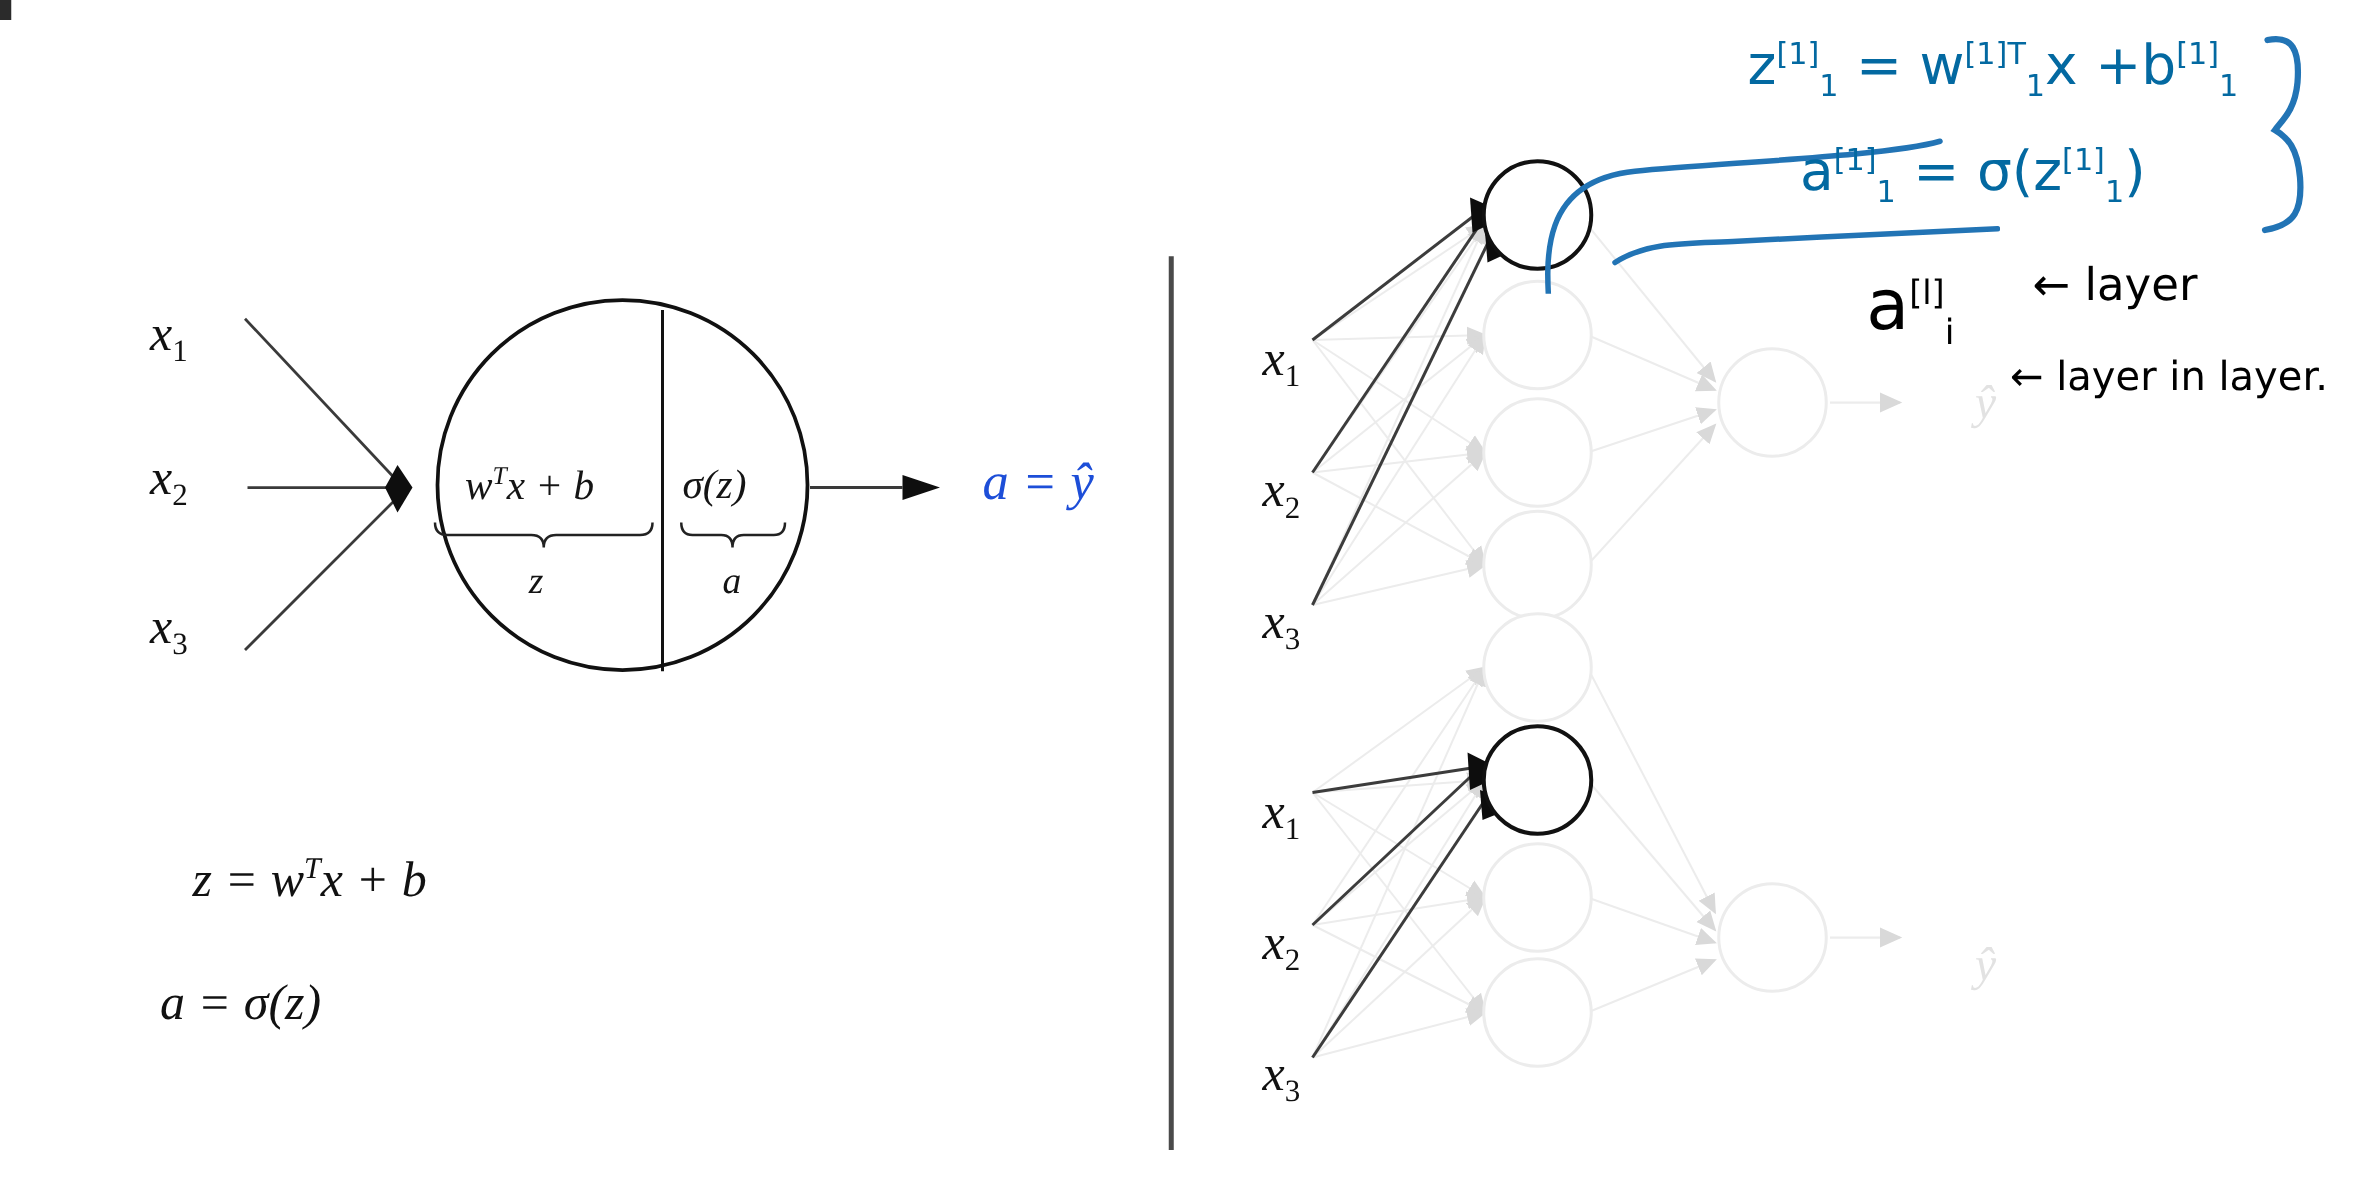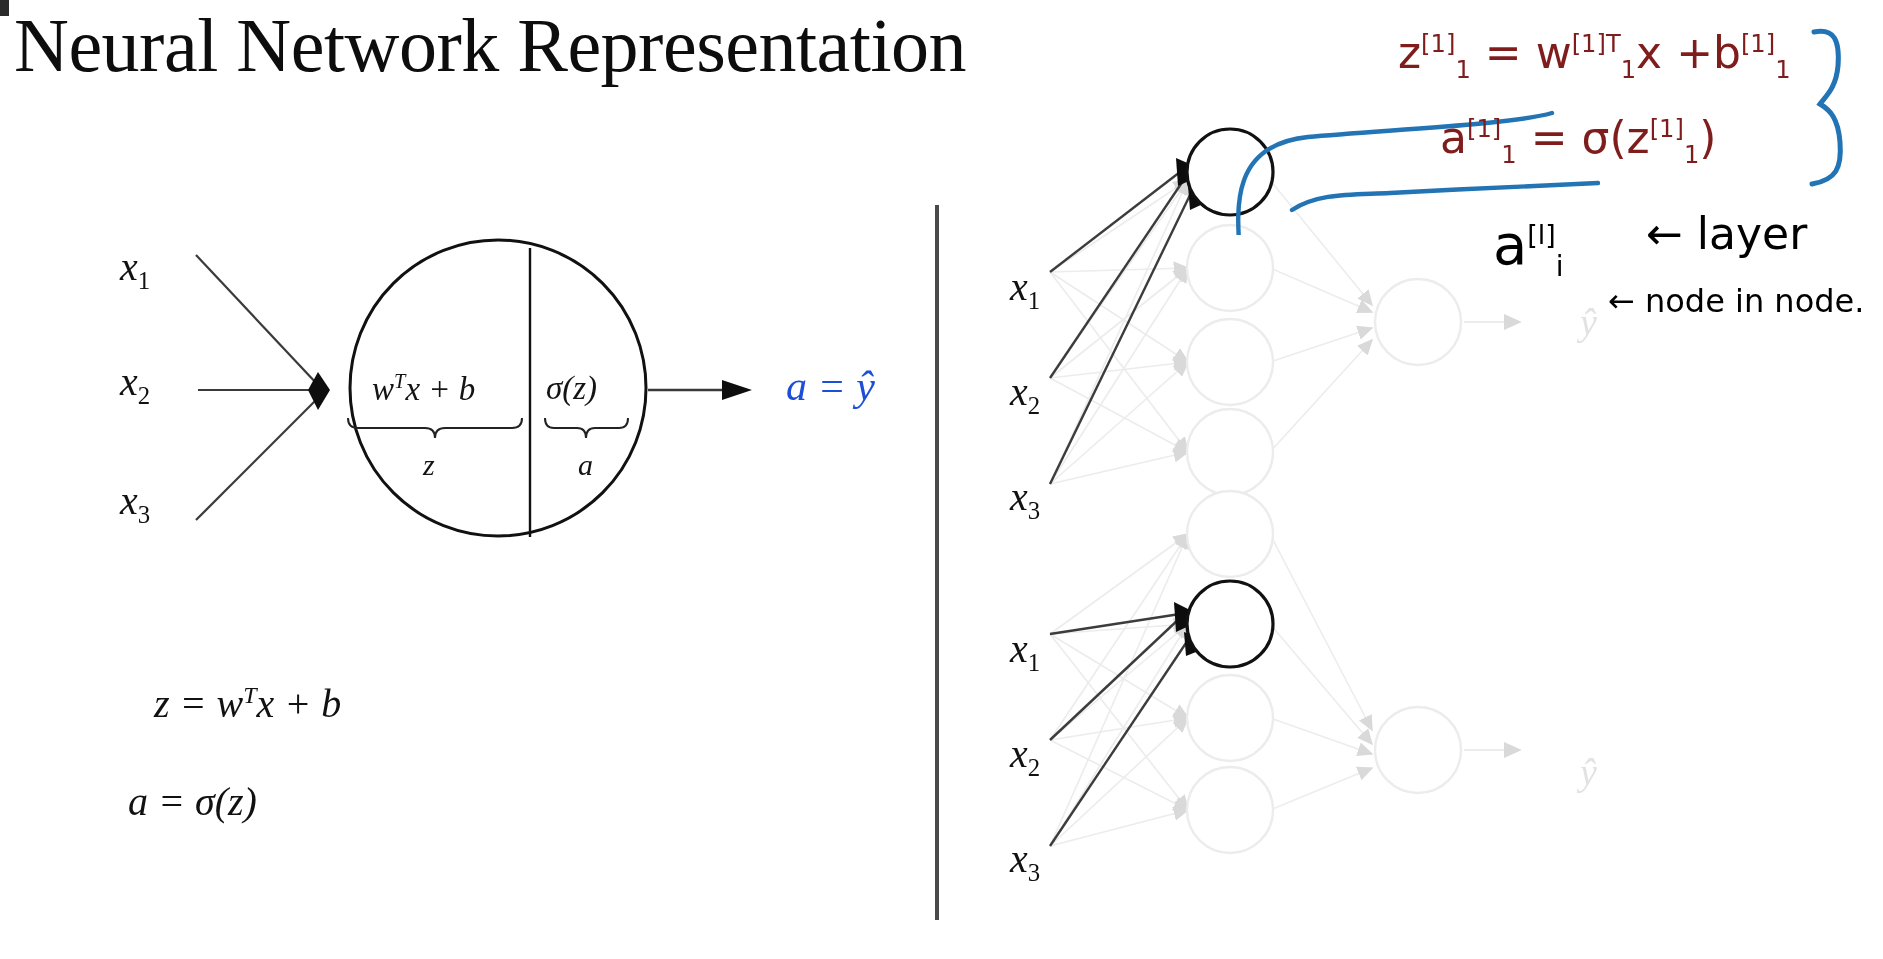--- a/index.html
+++ b/index.html
@@ -44,33 +44,32 @@
   .net{position:absolute;}
   .netlabel{position:absolute;font-size:40px;font-style:italic;color:#111;}
   .netlabel sub{font-size:.62em;font-style:normal;}
   .yhat{position:absolute;font-size:38px;font-style:italic;color:#e2e2e2;}
 
   
   .hand{
     position:absolute;white-space:nowrap;
     font-family:"DejaVu Sans","Liberation Sans",sans-serif;
   }
-  .hw-blue{color:#7f1d1d;}
+  .hw-blue{color:#0369a1;}
   .hw-purple{color:#000000;}
   .hand sup{font-size:.55em;vertical-align:super;}
   .hand sub{font-size:.55em;vertical-align:sub;}
 </style>
 </head>
 <body>
 
 <div id="slide">
 
   <div class="edge-strip"></div>
 
-  <div class="title">Neural Network Representation</div>
 
   <div>
 
     <div class="xlabel" style="left:120px;top:243px;">
       <span>x</span><sub>1</sub>
     </div>
     <div class="xlabel" style="left:120px;top:358px;">
       <span>x</span><sub>2</sub>
     </div>
     <div class="xlabel" style="left:120px;top:477px;">
@@ -259,17 +258,17 @@
       <span>σ(</span><span>z</span><sup>[1]</sup><sub>1</sub><span>)</span>
     </div>
 
     <svg style="position:absolute;left:1800px;top:18px;" width="80" height="178">
       <path d="M 14 14 C 34 10, 40 22, 38 48 C 36 70, 26 78, 20 86 C 30 92, 38 100, 40 124 C 42 150, 36 162, 12 166" fill="none" stroke="#2274b5" stroke-width="5" stroke-linecap="round"></path>
     </svg>
 
     <div class="hand hw-purple" style="left:1493px;top:212px;font-size:56px;">
       <span>a</span><sup style="font-size:.48em;">[l]</sup><sub style="font-size:.5em;">i</sub>
     </div>
-    <div class="hand hw-purple" style="left:1626px;top:208px;font-size:44px;margin-left:20px;">← layer</div>
-    <div class="hand hw-purple" style="left:1608px;top:282px;font-size:32px;">← node in node.</div>
+    <div class="hand hw-purple" style="left:1626px;top:208px;font-size:36px;">← layer</div>
+    <div class="hand hw-purple" style="left:1608px;top:282px;font-size:32px;">← layer in layer.</div>
   </div>
 
 </div>
 
 </body></html>

